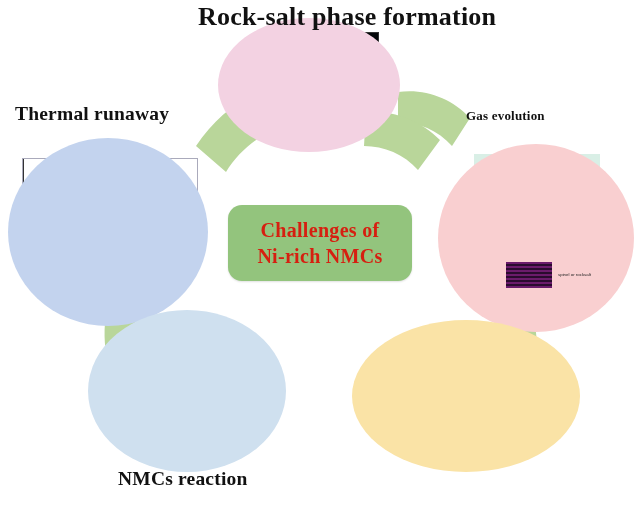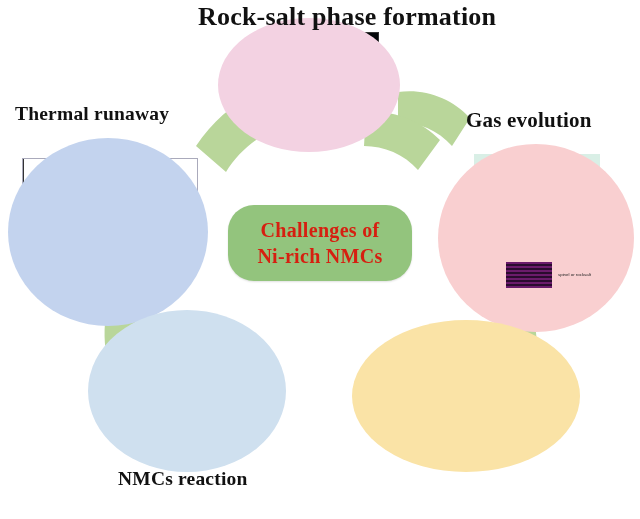--- a/index.html
+++ b/index.html
@@ -9,38 +9,38 @@
   }
   #fig{position:absolute;left:0;top:0;width:640px;height:519px;}
 
   
   .heading{
     position:absolute;font-family:"Liberation Serif",serif;font-weight:bold;
     color:#111;white-space:nowrap;letter-spacing:.2px;z-index:40;
   }
   #h-rock{left:198px;top:2px;font-size:26px;}
   #h-thermal{left:15px;top:103px;font-size:19.5px;}
-  #h-gas{left:466px;top:108px;font-size:21px;}
+  #h-gas{left:466px;top:108px;font-size:13px;}
   #h-side{left:118px;top:468px;font-size:19.5px;}
   #h-crack{left:357px;top:466px;font-size:19.5px;}
 
   
   .bubble{position:absolute;border-radius:50%;z-index:10;overflow:hidden;}
   .inner{position:absolute;background:#fff;overflow:hidden;}
 
   #b-rock{left:218px;top:18px;width:182px;height:134px;background:#f3d2e2;}
   #b-thermal{left:8px;top:138px;width:200px;height:188px;background:#c3d3ee;}
   #b-gas{left:438px;top:144px;width:196px;height:188px;background:#f9cfd0;}
   #b-side{left:88px;top:310px;width:198px;height:162px;background:#cfe0ef;}
   #b-crack{left:352px;top:320px;width:228px;height:152px;background:#fae3a6;}
 
   
   #center-box{
     position:absolute;left:228px;top:205px;width:184px;height:76px;
-    background:#93c47d;border-radius:26px;z-index:30;
+    background:#93c47d;border-radius:14px;z-index:30;
     display:flex;flex-direction:column;align-items:center;justify-content:center;
     box-shadow:0 1px 2px rgba(0,0,0,.12);
   }
   #center-box span{
     font-family:"Liberation Serif",serif;font-weight:bold;font-size:20px;
     color:#d61f10;line-height:1.32;letter-spacing:.3px;white-space:nowrap;
   }
 
   
   #chart-wrap{left:22px;top:158px;width:174px;height:112px;border:1px solid #aab;}

